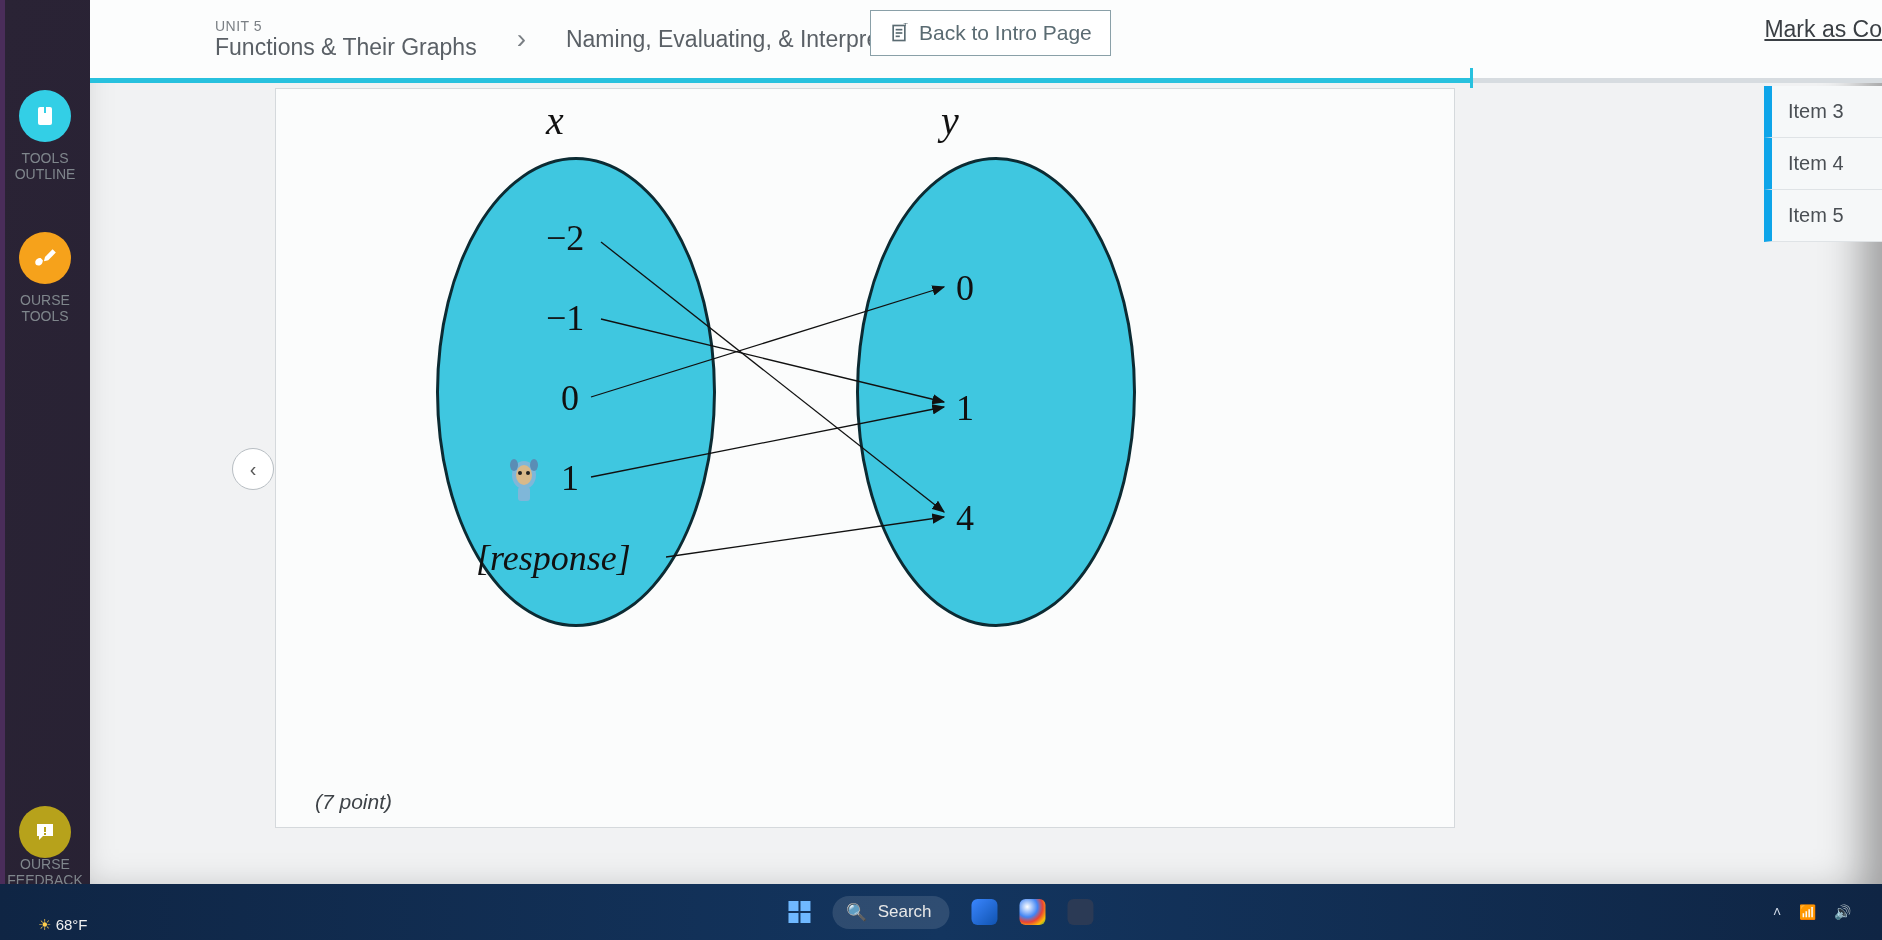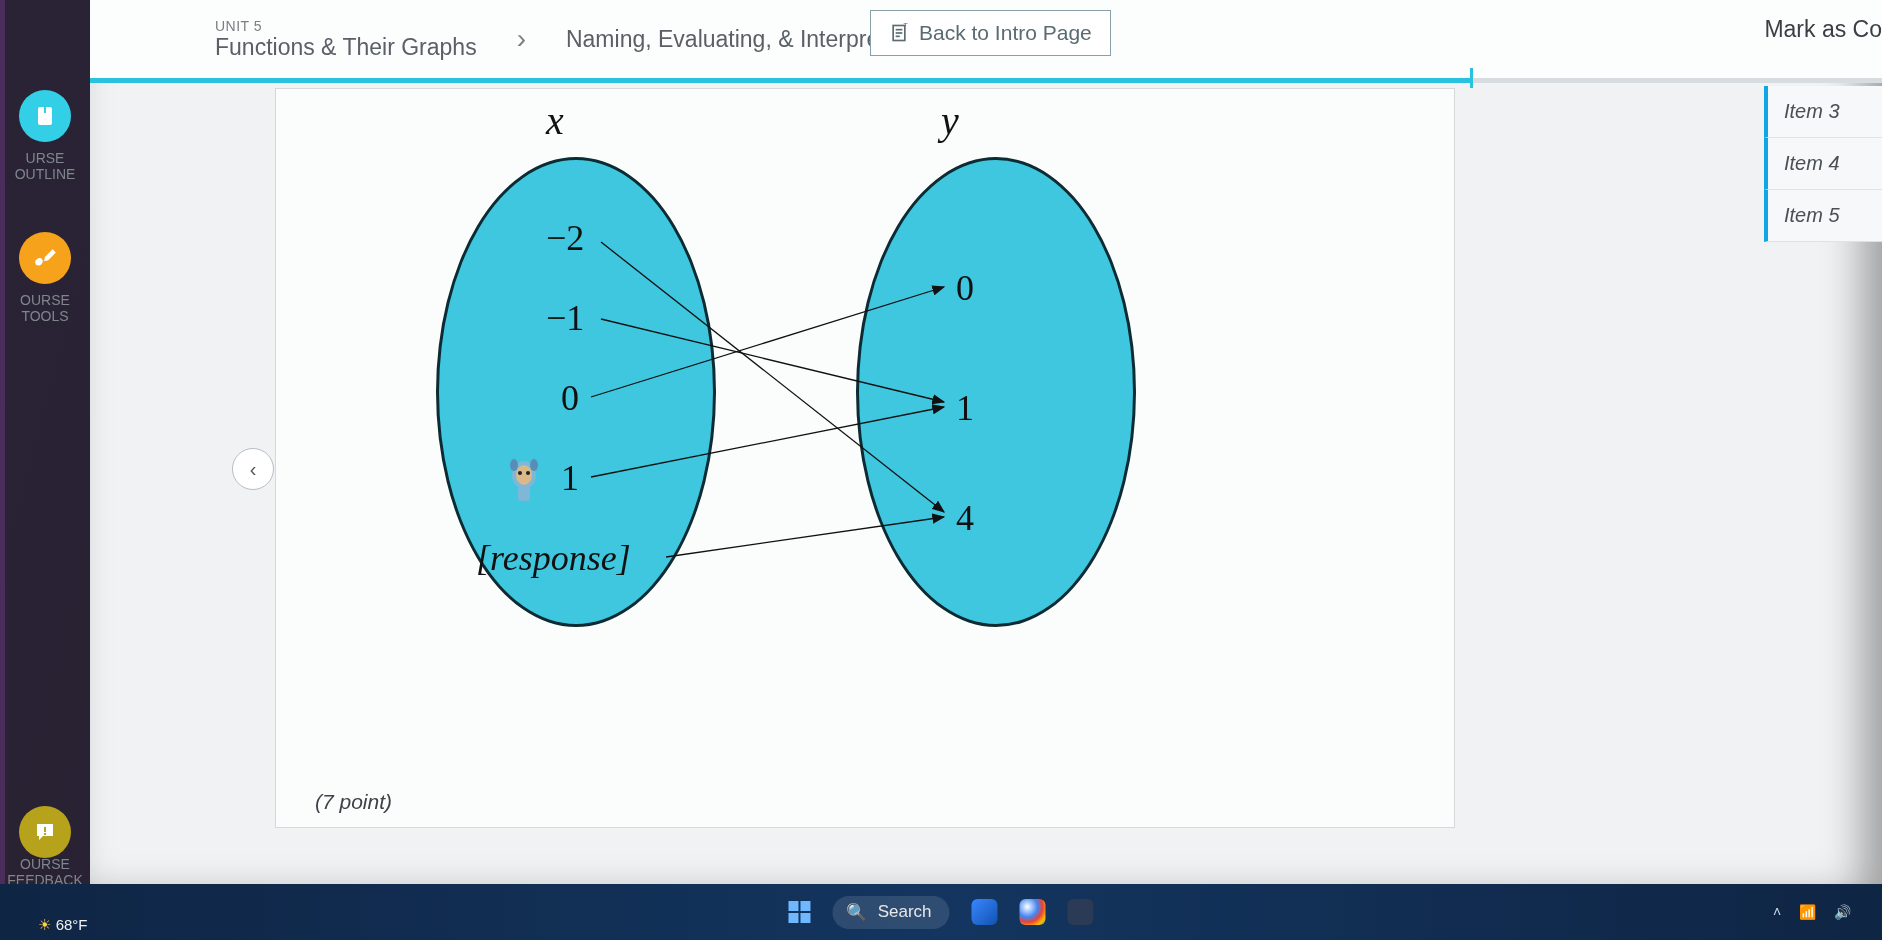--- a/index.html
+++ b/index.html
@@ -30,21 +30,21 @@
   
   
   .crumbs { position:absolute; left:0; top:0; width:100%; height:78px; background:#fcfdfd;
     display:flex; align-items:center; padding-left:125px; gap:30px;}
   .crumb-block { display:flex; flex-direction:column; }
   .crumb-top { color:#7a7f84; font-size:14px; letter-spacing:.5px;}
   .crumb-bot { color:#5a6066; font-size:23px; }
   .crumb-sep { color:#7a7f84; font-size:28px; font-weight:300; margin:0 10px;}
   .back-btn { position:absolute; left:780px; top:10px; border:1px solid #8aa0a8; padding:10px 18px;
     color:#5a6b72; font-size:21px; background:#fff; display:flex; gap:10px; align-items:center;}
-  .markas { position:absolute; right:0; top:16px; color:#3a3f44; font-size:23px; }
+  .markas { position:absolute; right:0; top:16px; color:#3a3f44; font-size:23px;text-decoration:underline; }
   .hr { position:absolute; left:0; top:78px; width:77%; height:5px;
         background:linear-gradient(90deg,#28c1de 0,#28c1de 100%);}
   .hr2{ position:absolute; left:77%; top:78px; width:23%; height:5px; background:#d7dce0;}
   .progress-tick{position:absolute; top:68px; left:77%; width:3px; height:20px; background:#28c1de;}
 
   
   .panel { position:absolute; left:185px; top:88px; width:1180px; height:740px; background:#fbfcfc;
     border:1px solid #d5d9dc; }
   .diagram { position:absolute; left:120px; top:8px; width:820px; height:590px; }
   .set-label { font-family: 'Times New Roman', serif; font-style:italic; font-size:40px; color:#111;
@@ -55,23 +55,23 @@
   .val { position:absolute; font-family:'Times New Roman',serif; font-size:36px; color:#111;}
   .response { position:absolute; font-family:'Times New Roman',serif; font-size:36px; color:#111;font-style:italic;}
   .cursor { position:absolute; width:36px; height:48px; }
   
   .question { position:absolute; left:205px; top:740px; color:#3d4247; font-size:22px; }
   .question .fx { font-family:'Times New Roman',serif; font-style:italic;}
   .points { position:absolute; left:225px; top:790px; color:#3d4247; font-size:21px; font-style:italic;}
 
   
   .items { position:absolute; right:0; top:86px; width:118px; }
-  .item { height:52px; border-left:4px solid #0ea5e9; border-bottom:1px solid #dfe3e6;
+  .item { height:52px; border-left:8px solid #0ea5e9; border-bottom:1px solid #dfe3e6;
     display:flex; align-items:center; padding-left:16px; color:#4a4f54; font-size:20px;
-    background:#f6f8f9;font-style:italic; }
+    background:#f6f8f9; }
 
   
   .rail { position:absolute; left:0; top:80px; width:90px; height:818px; background:transparent; }
   .rail .badge { width:52px; height:52px; border-radius:50%; margin:0 auto;
     display:flex; align-items:center; justify-content:center; color:#fff; }
   .rail .lbl { text-align:center; color:#7f868c; font-size:14px; margin-top:8px;}
   .rail .b1 { background:#33cfe6; margin-top:10px;}
   .rail .b2 { background:#f6a21b; margin-top:50px;}
   .rail .b3 { background:#b7a21b; position:absolute; bottom:40px; left:19px;}
   
@@ -87,21 +87,21 @@
 <div class="photo-wrap">
   <div class="os-left"></div>
 
   <div class="rail">
     <div class="badge b1">
       <svg width="24" height="24" viewBox="0 0 24 24">
           <rect x="5" y="3" width="14" height="18" rx="2" fill="#fff"></rect>
           <rect x="11" y="3" width="2" height="6" fill="#33cfe6"></rect>
         </svg>
     </div>
-    <div class="lbl">URSE OUTLINE</div>
+    <div class="lbl">TOOLS OUTLINE</div>
     <div class="badge b2">
       <svg width="26" height="26" viewBox="0 0 24 24">
           <path fill="#fff" d="M22 7l-3-3-7 7-1 4 4-1 7-7zM3 16c0-2 2-4 5-4l2 2c0 3-2 5-4 5-2 0-3-1-3-3z"></path>
         </svg>
     </div>
     <div class="lbl">OURSE TOOLS</div>
     <div class="badge b3">
       <svg width="24" height="24" viewBox="0 0 24 24">
           <path fill="#fff" d="M4 4h16v12H10l-4 4v-4H4z"></path>
           <rect x="11" y="7" width="2" height="5" fill="#b7a21b"></rect>

